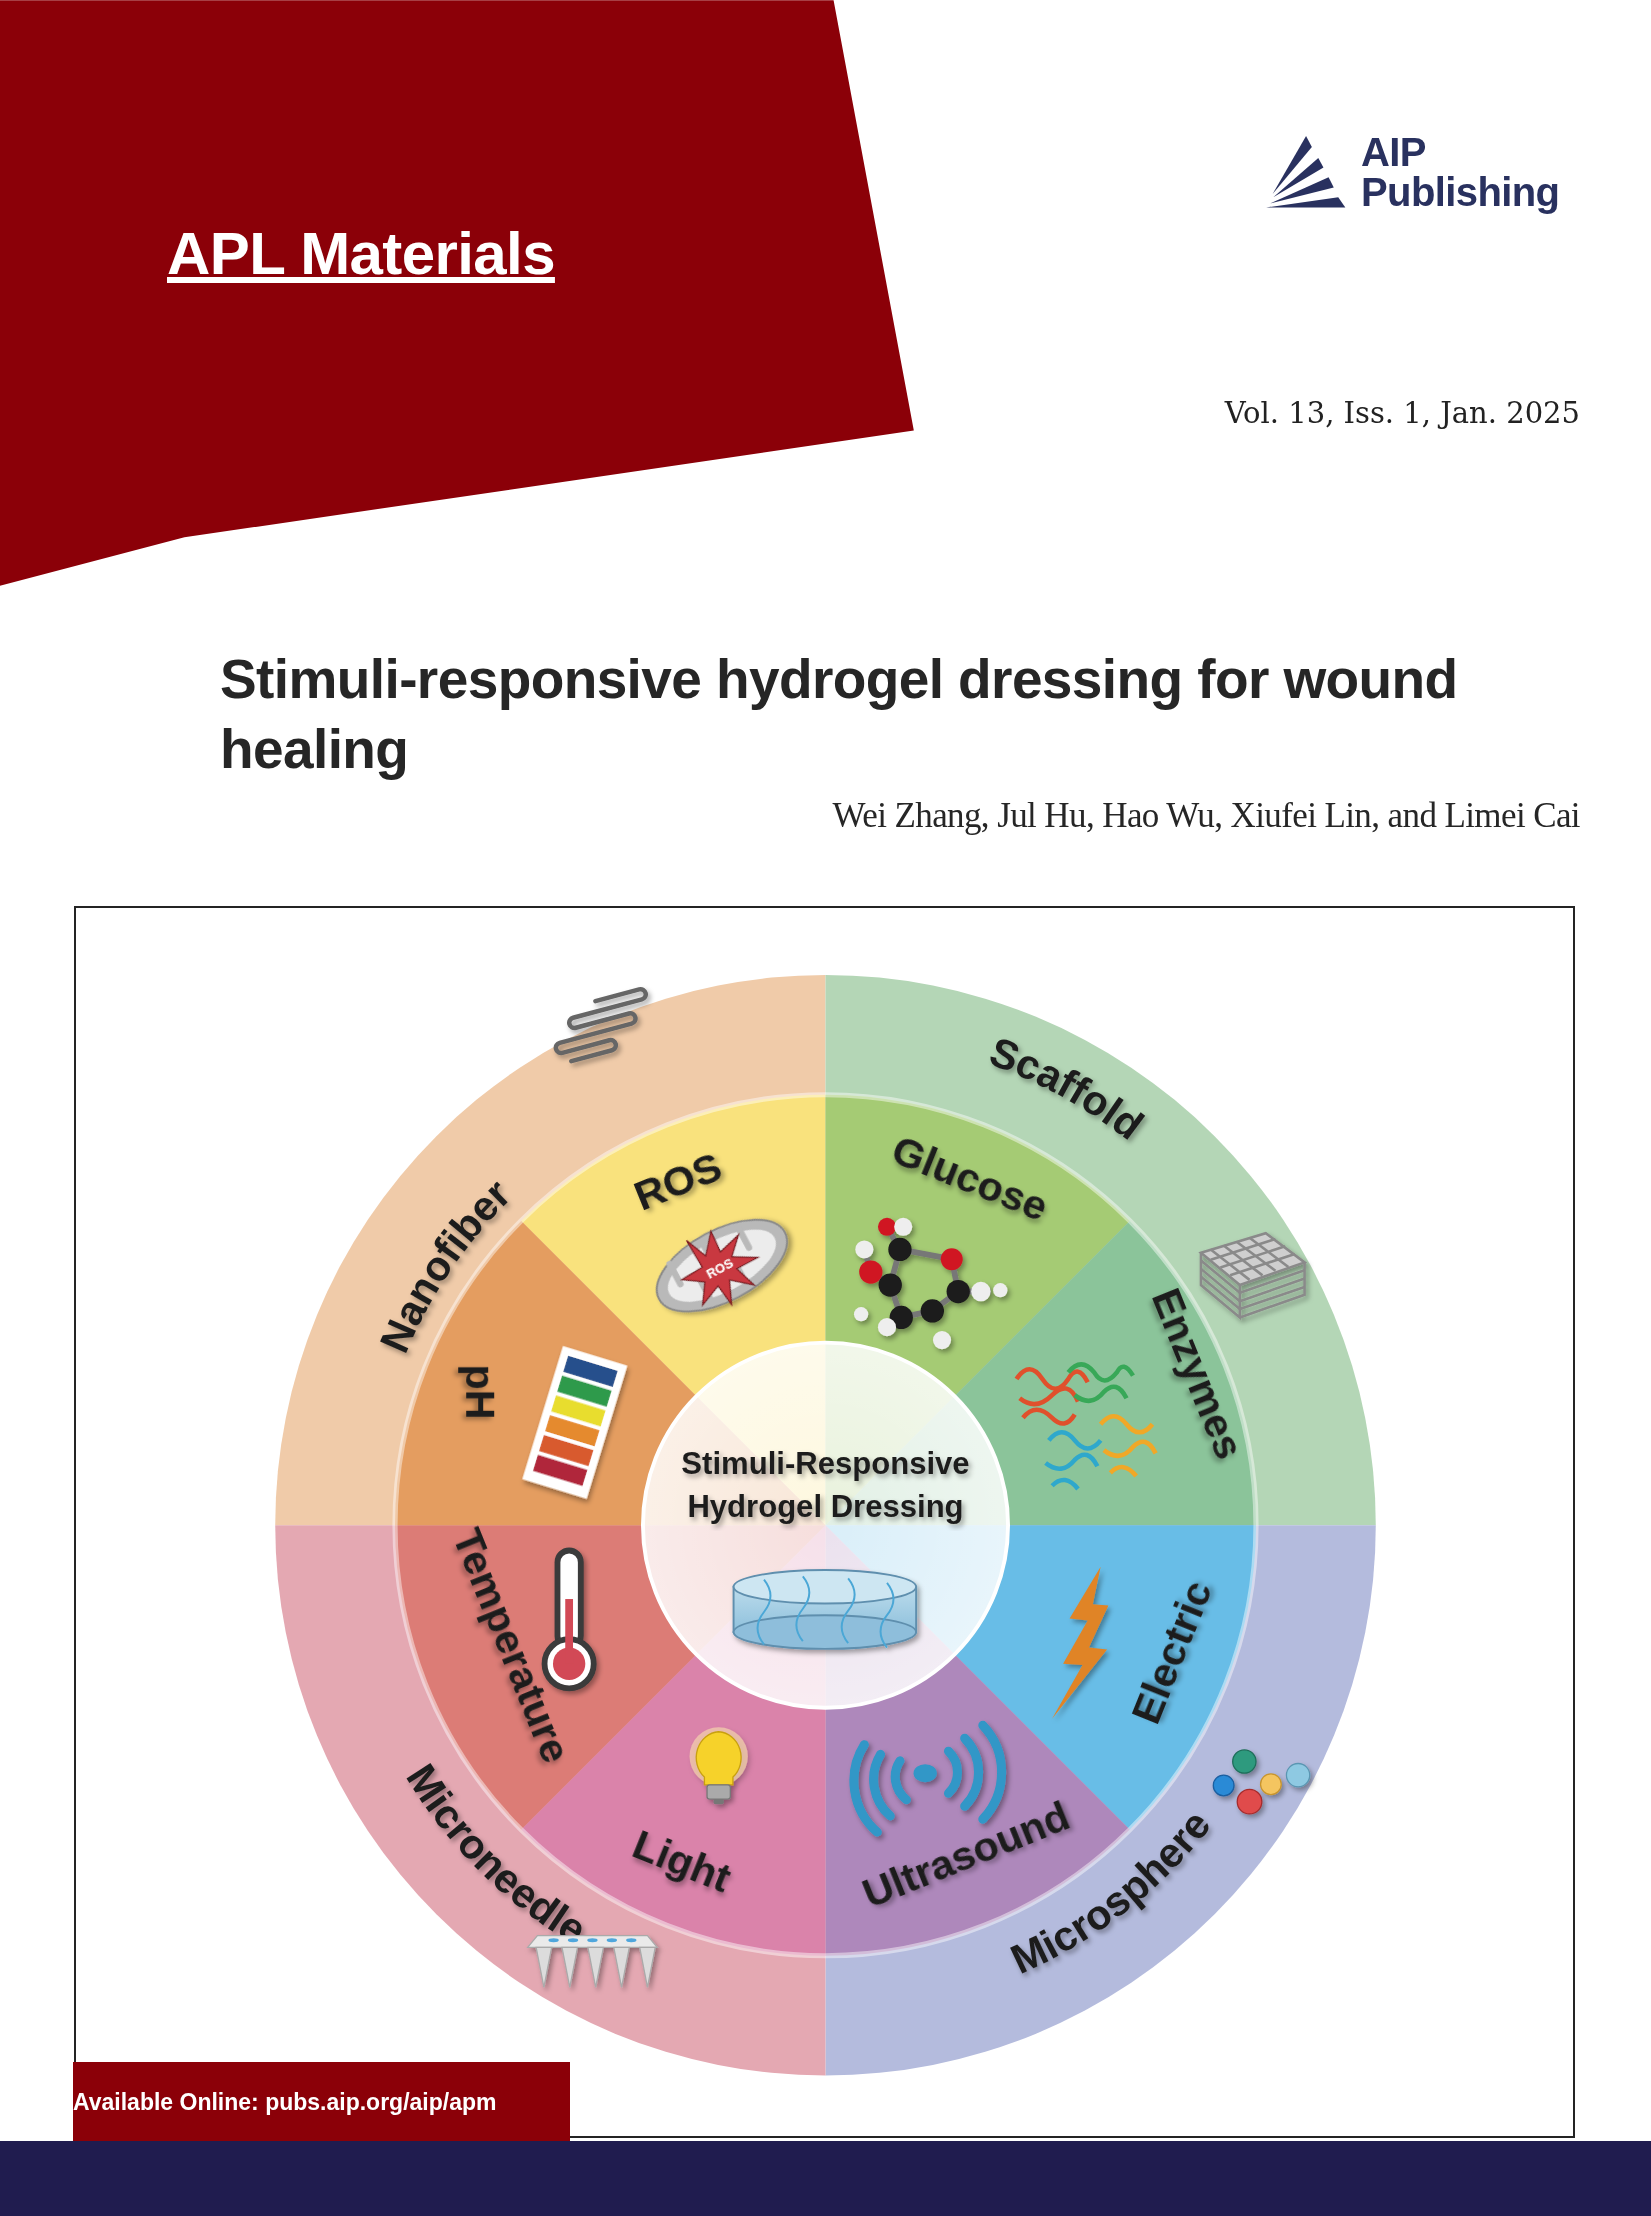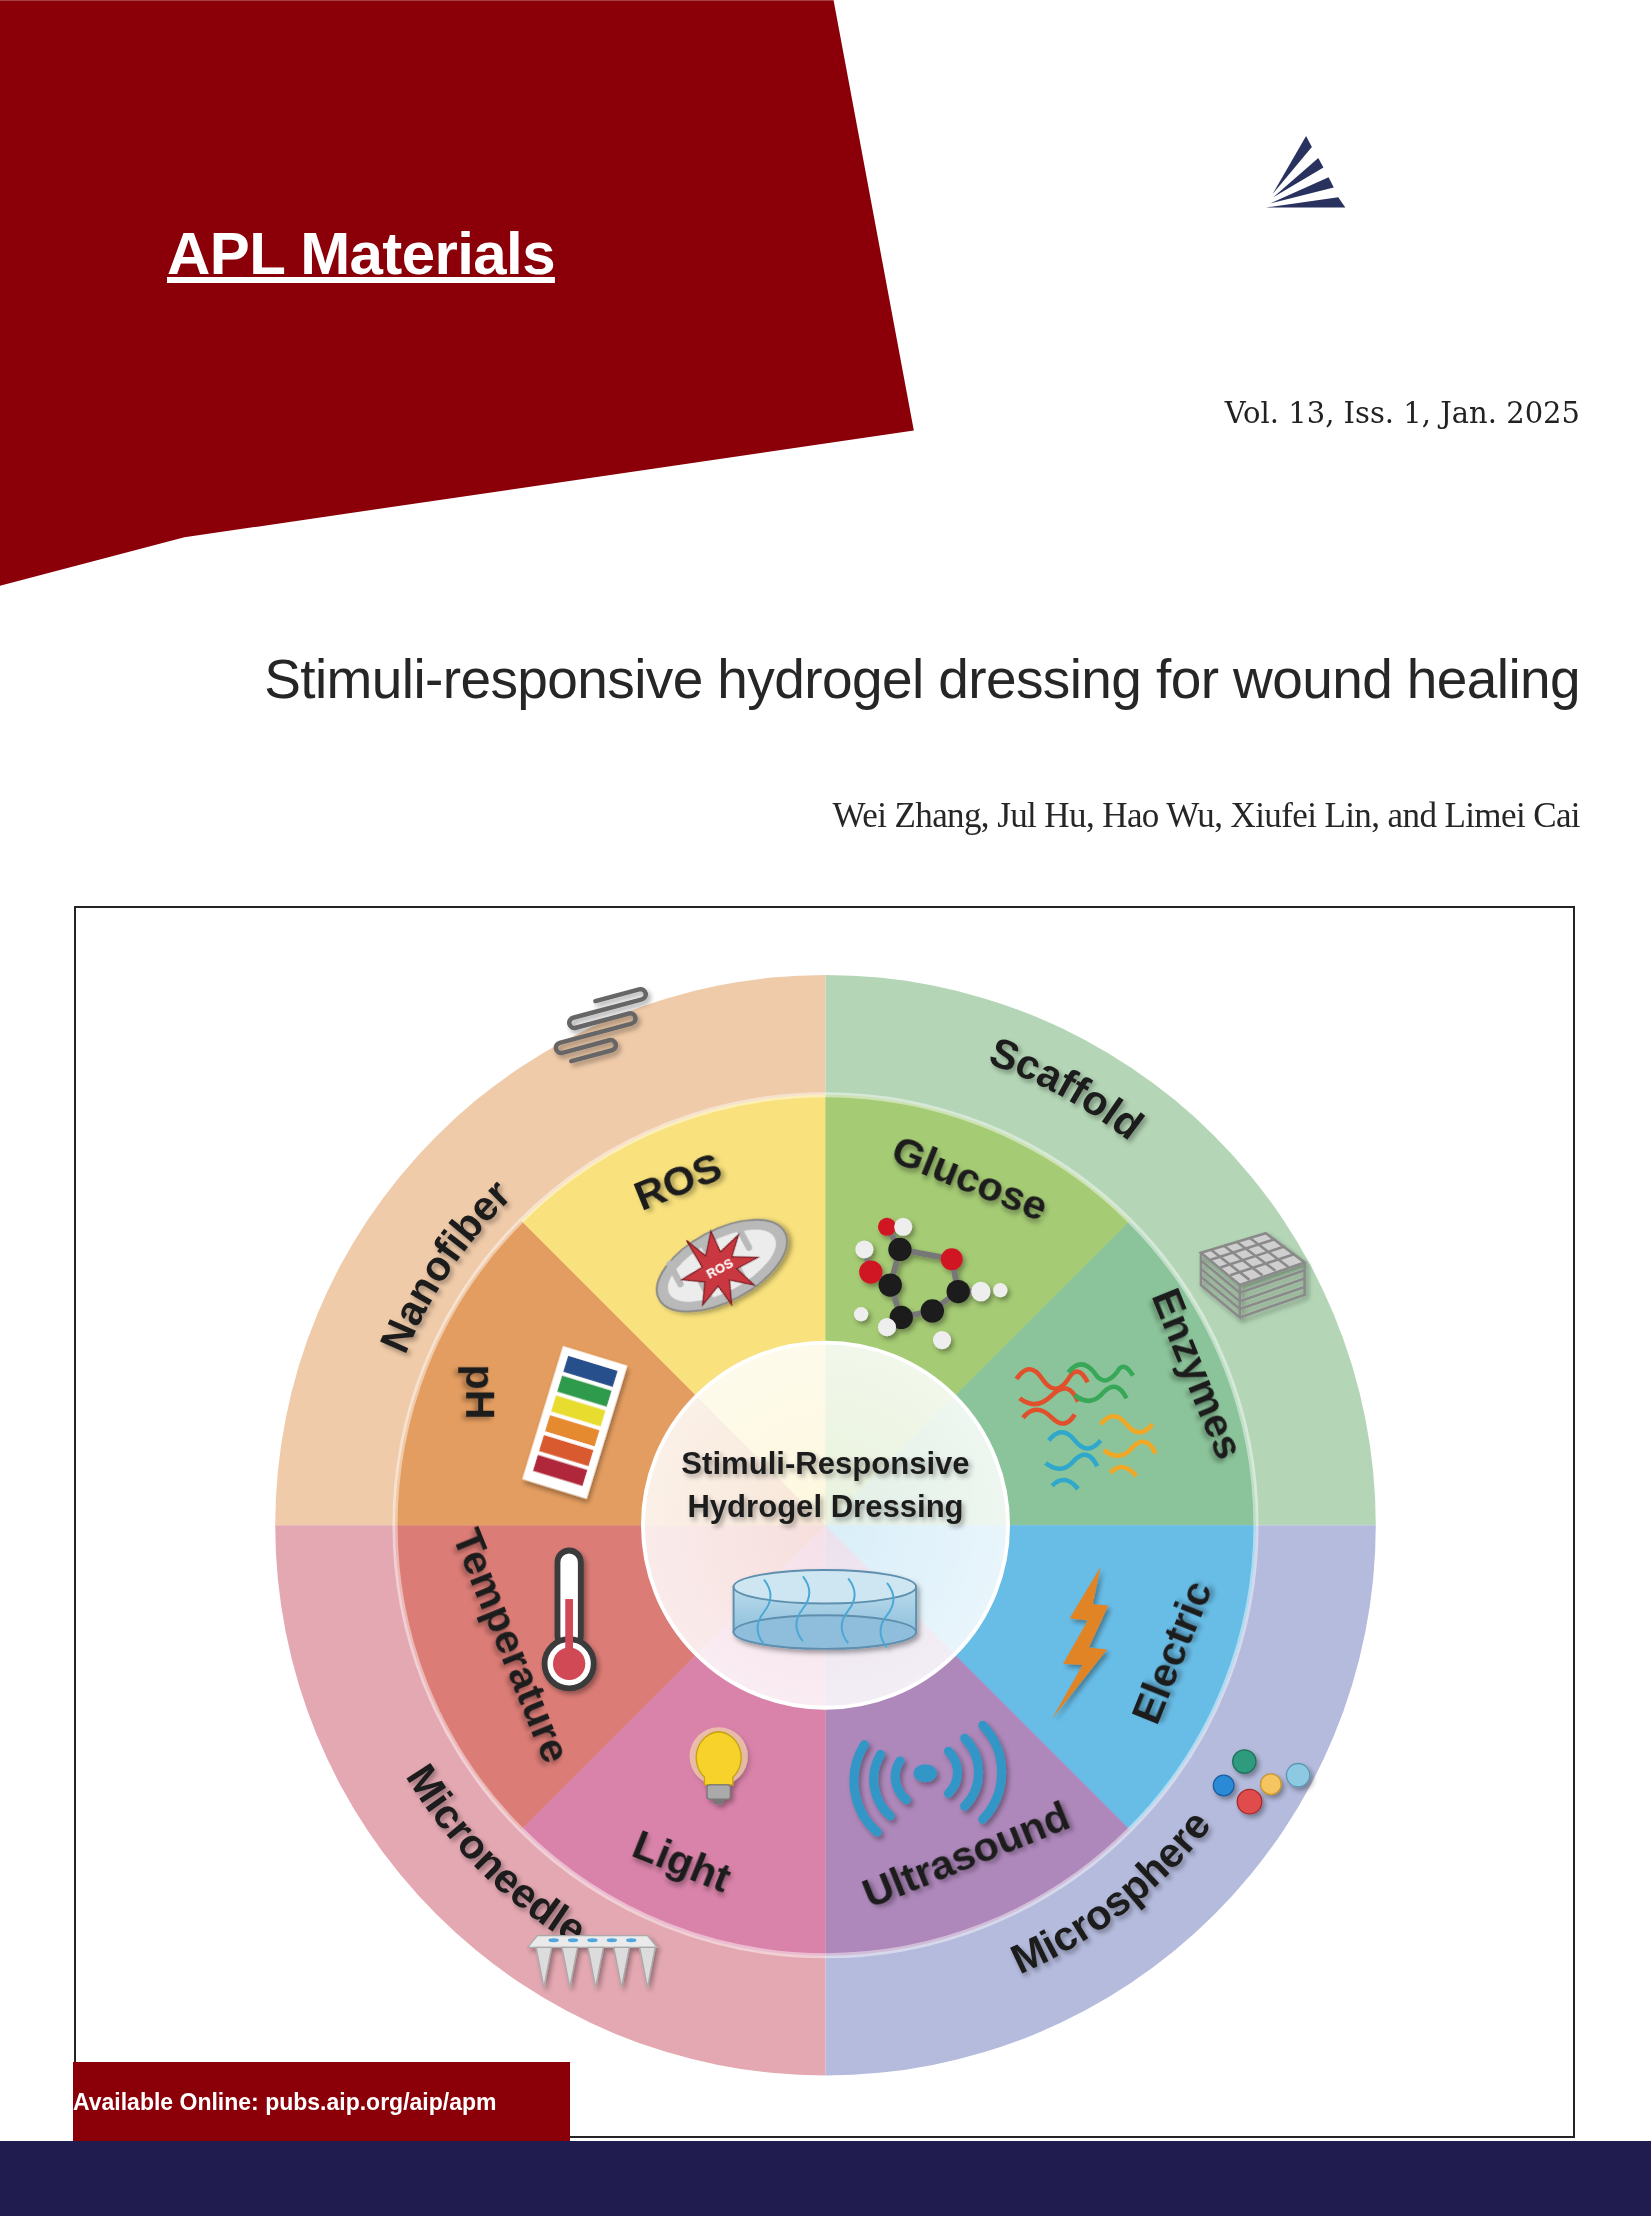--- a/index.html
+++ b/index.html
@@ -7,21 +7,21 @@
          font-family: "Liberation Sans", "DejaVu Sans", sans-serif; }
   .abs { position: absolute; }
   #red-banner { left: 0; top: 0; width: 919px; height: 586px; }
   #journal-title { left: 167px; top: 219px; color: #ffffff; font-weight: bold; font-size: 60px;
                    letter-spacing: -0.6px; white-space: nowrap; text-decoration: underline; }
   #aip-logo { left: 1266px; top: 133px; width: 317px; height: 91px; }
   #aip-logo .logo-text { position: absolute; left: 95px; top: -1.3px; color: #29315f; font-weight: bold;
                          font-size: 40px; line-height: 40px; letter-spacing: -0.6px; white-space: nowrap; }
   #issue-info { right: 71px; top: 396px; font-family: "DejaVu Serif", "Liberation Serif", serif;
                 font-size: 29px; color: #222; white-space: nowrap; }
-  #article-title { right: 71px; top: 644px; width: 1360px; text-align: right; font-weight: normal;
+  #article-title { right: 71px; top: 644px; width: 1360px; text-align: left; font-weight: bold;
                    font-size: 55px; line-height: 70px; color: #262626; letter-spacing: -0.6px; }
   #authors { right: 71px; top: 796px; font-family: "Liberation Serif", "DejaVu Serif", serif;
              font-size: 35px; color: #262626; white-space: nowrap; letter-spacing: -0.6px; }
   #figure-box { left: 74px; top: 906px; width: 1501px; height: 1232px; border: 2.6px solid #242424;
                 box-sizing: border-box; background: #fff; }
   #wheel { left: 0; top: 0; width: 1651px; height: 2216px; pointer-events: none; }
   #online-banner { left: 73px; top: 2062px; width: 497px; height: 80px; background: #8b0008;
                    color: #ffffff; font-weight: bold; font-size: 23px; line-height: 80px;
                    box-sizing: border-box; white-space: nowrap; }
   #footer-bar { left: 0; top: 2141px; width: 1651px; height: 76px; background: #201c4f; }
@@ -35,20 +35,24 @@
 </svg>
 <div id="journal-title" class="abs">APL Materials</div>
 
 <div id="aip-logo" class="abs">
   <svg width="84" height="74" viewBox="0 0 130 115" style="position:absolute;left:0;top:3.2px">
     <polygon points="62,0 71,17 10,90" fill="#29315f"></polygon>
     <polygon points="81,34 89,49 11,95" fill="#29315f"></polygon>
     <polygon points="97,64 105,80 6,105" fill="#29315f"></polygon>
     <polygon points="112,95 123,111 0,111" fill="#29315f"></polygon>
   </svg>
+  <div class="logo-text">
+    <div>AIP</div>
+    <div>Publishing</div>
+  </div>
 </div>
 
 <div id="issue-info" class="abs">Vol. 13, Iss. 1, Jan. 2025</div>
 
 <div id="article-title" class="abs">Stimuli-responsive hydrogel dressing for wound healing</div>
 <div id="authors" class="abs">Wei Zhang, Jul Hu, Hao Wu, Xiufei Lin, and Limei Cai</div>
 
 <div id="figure-box" class="abs"></div>
 
 <svg id="wheel" class="abs" viewBox="0 0 2550 3423">

